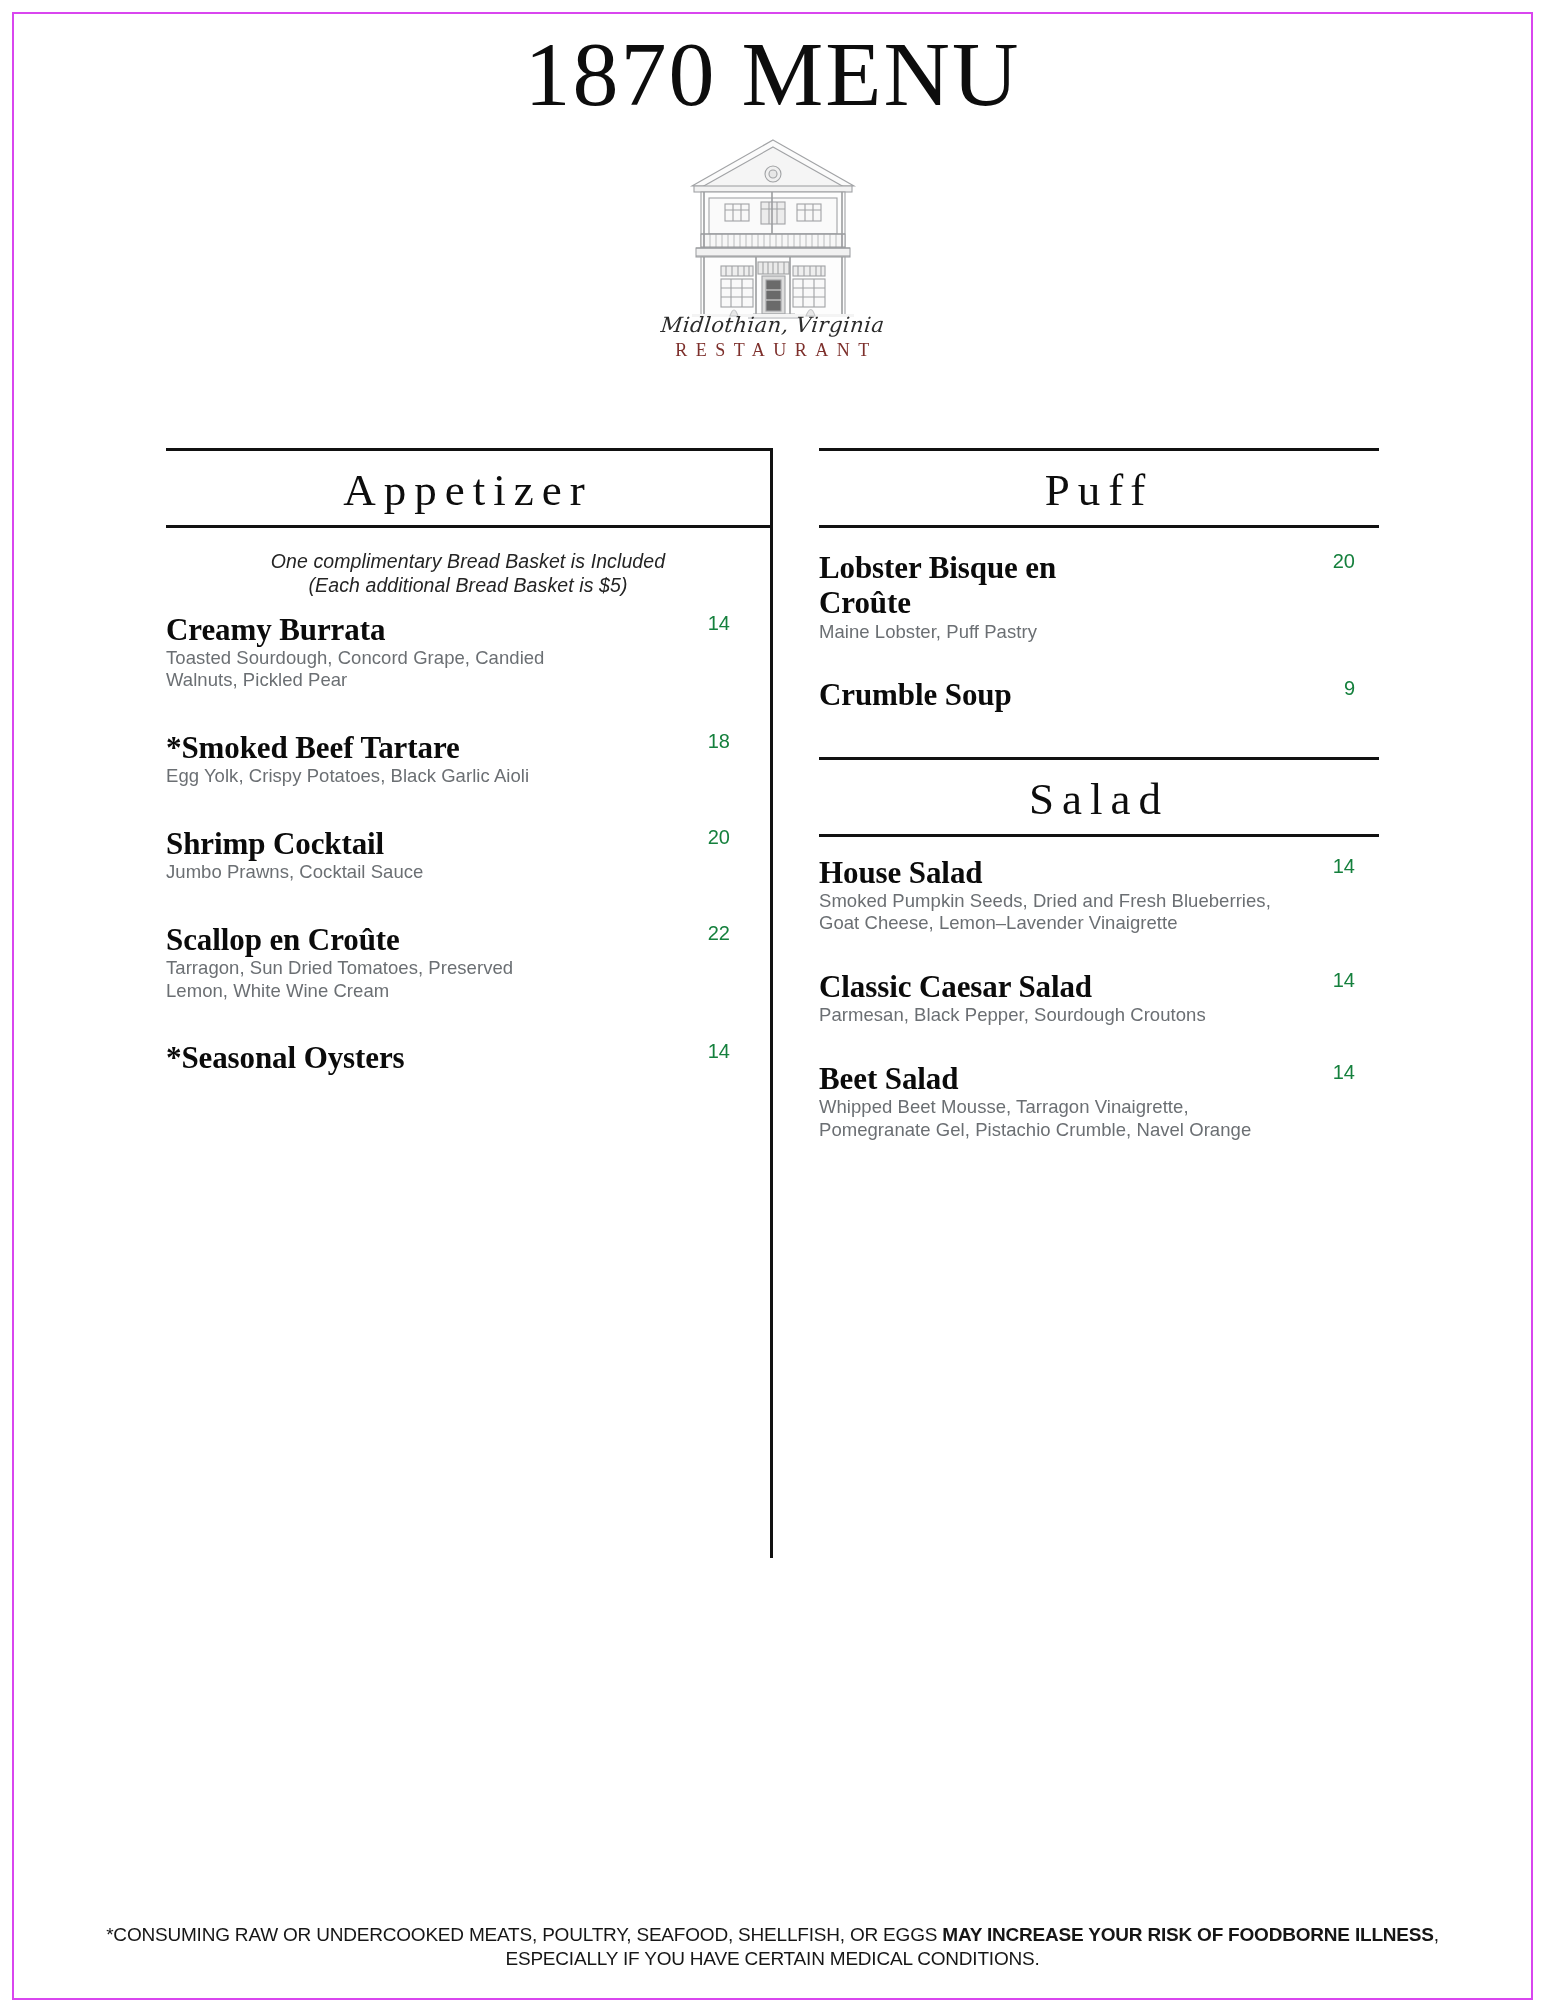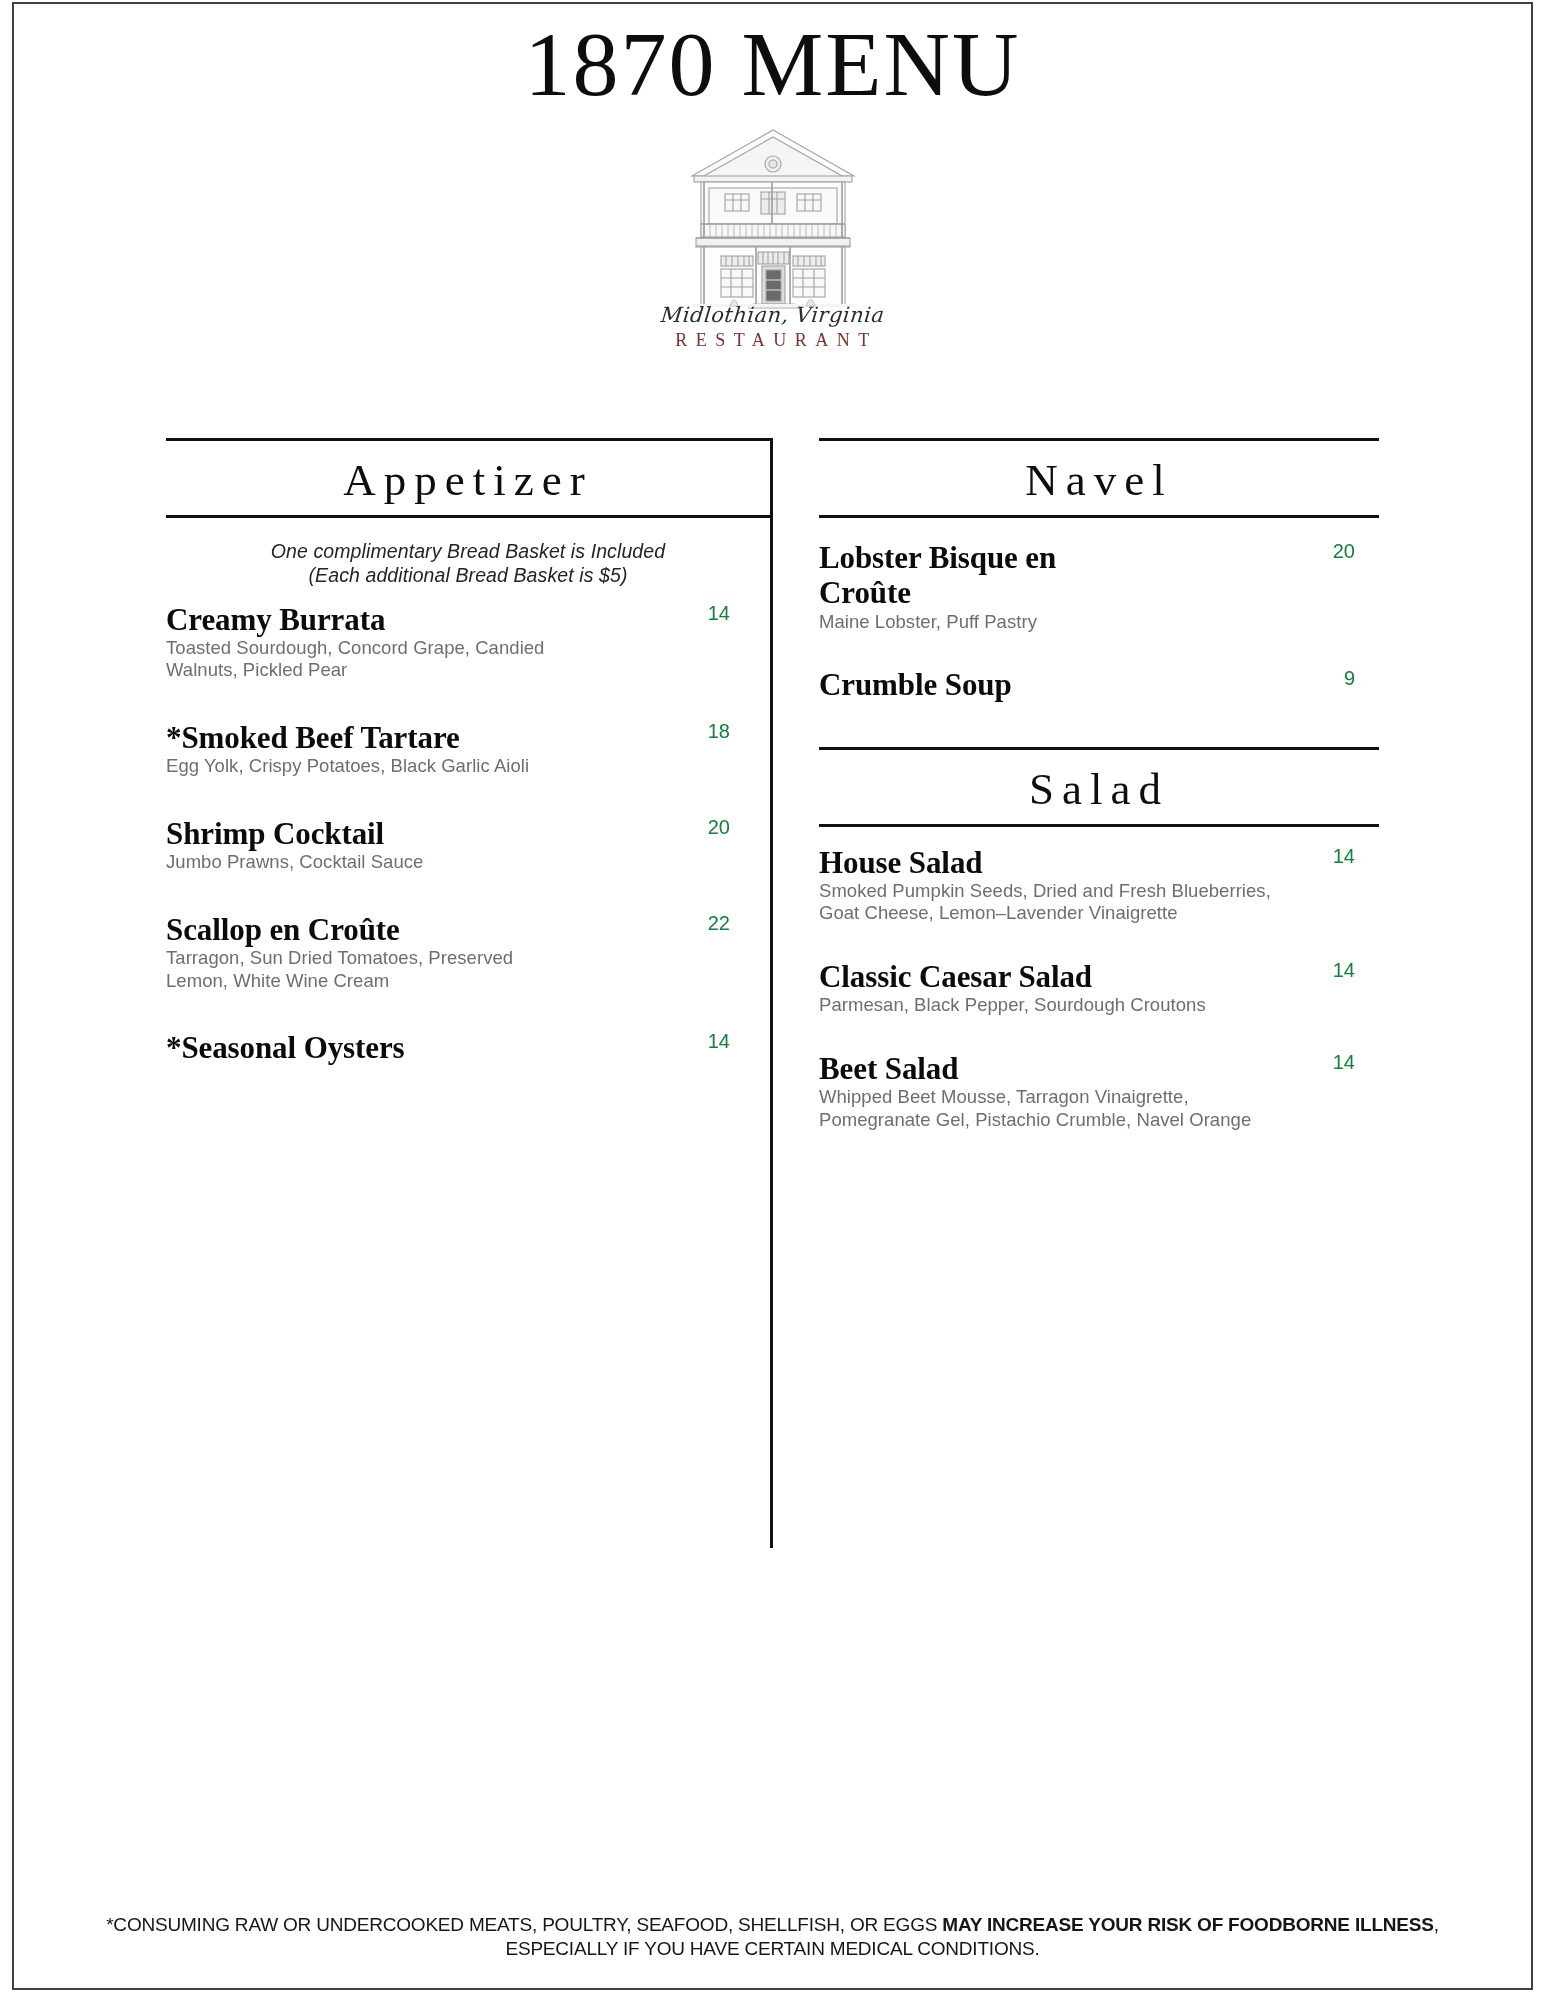--- a/index.html
+++ b/index.html
@@ -14,24 +14,24 @@
     font-family: "Liberation Sans", sans-serif;
     color: #111111;
     position: relative;
     overflow: hidden;
   }
 
   
   .page {
     position: absolute;
     left: 12px;
-    top: 2px;
+    top: 12px;
     width: 1521px;
     height: 1988px;
-    border: 2px solid #404040;
+    border: 2px solid #d946ef;
     background: #ffffff;
   }
 
   .inner {
     position: absolute;
     left: 0; top: 0; right: 0; bottom: 0;
     padding: 0;
   }
 
   
@@ -333,21 +333,21 @@
 
         </div>
       </div>
 
       <div class="col-divider"></div>
 
       <div class="col col-right">
 
         <div class="section-head">
           <div class="rule"></div>
-          <div class="section-title">Navel</div>
+          <div class="section-title">Puff</div>
           <div class="rule"></div>
         </div>
 
         <div class="items soup-items">
 
           <div class="item">
             <div class="item-head">
               <div class="item-name">Lobster Bisque en Croûte</div>
               <div class="item-price">20</div>
             </div>

